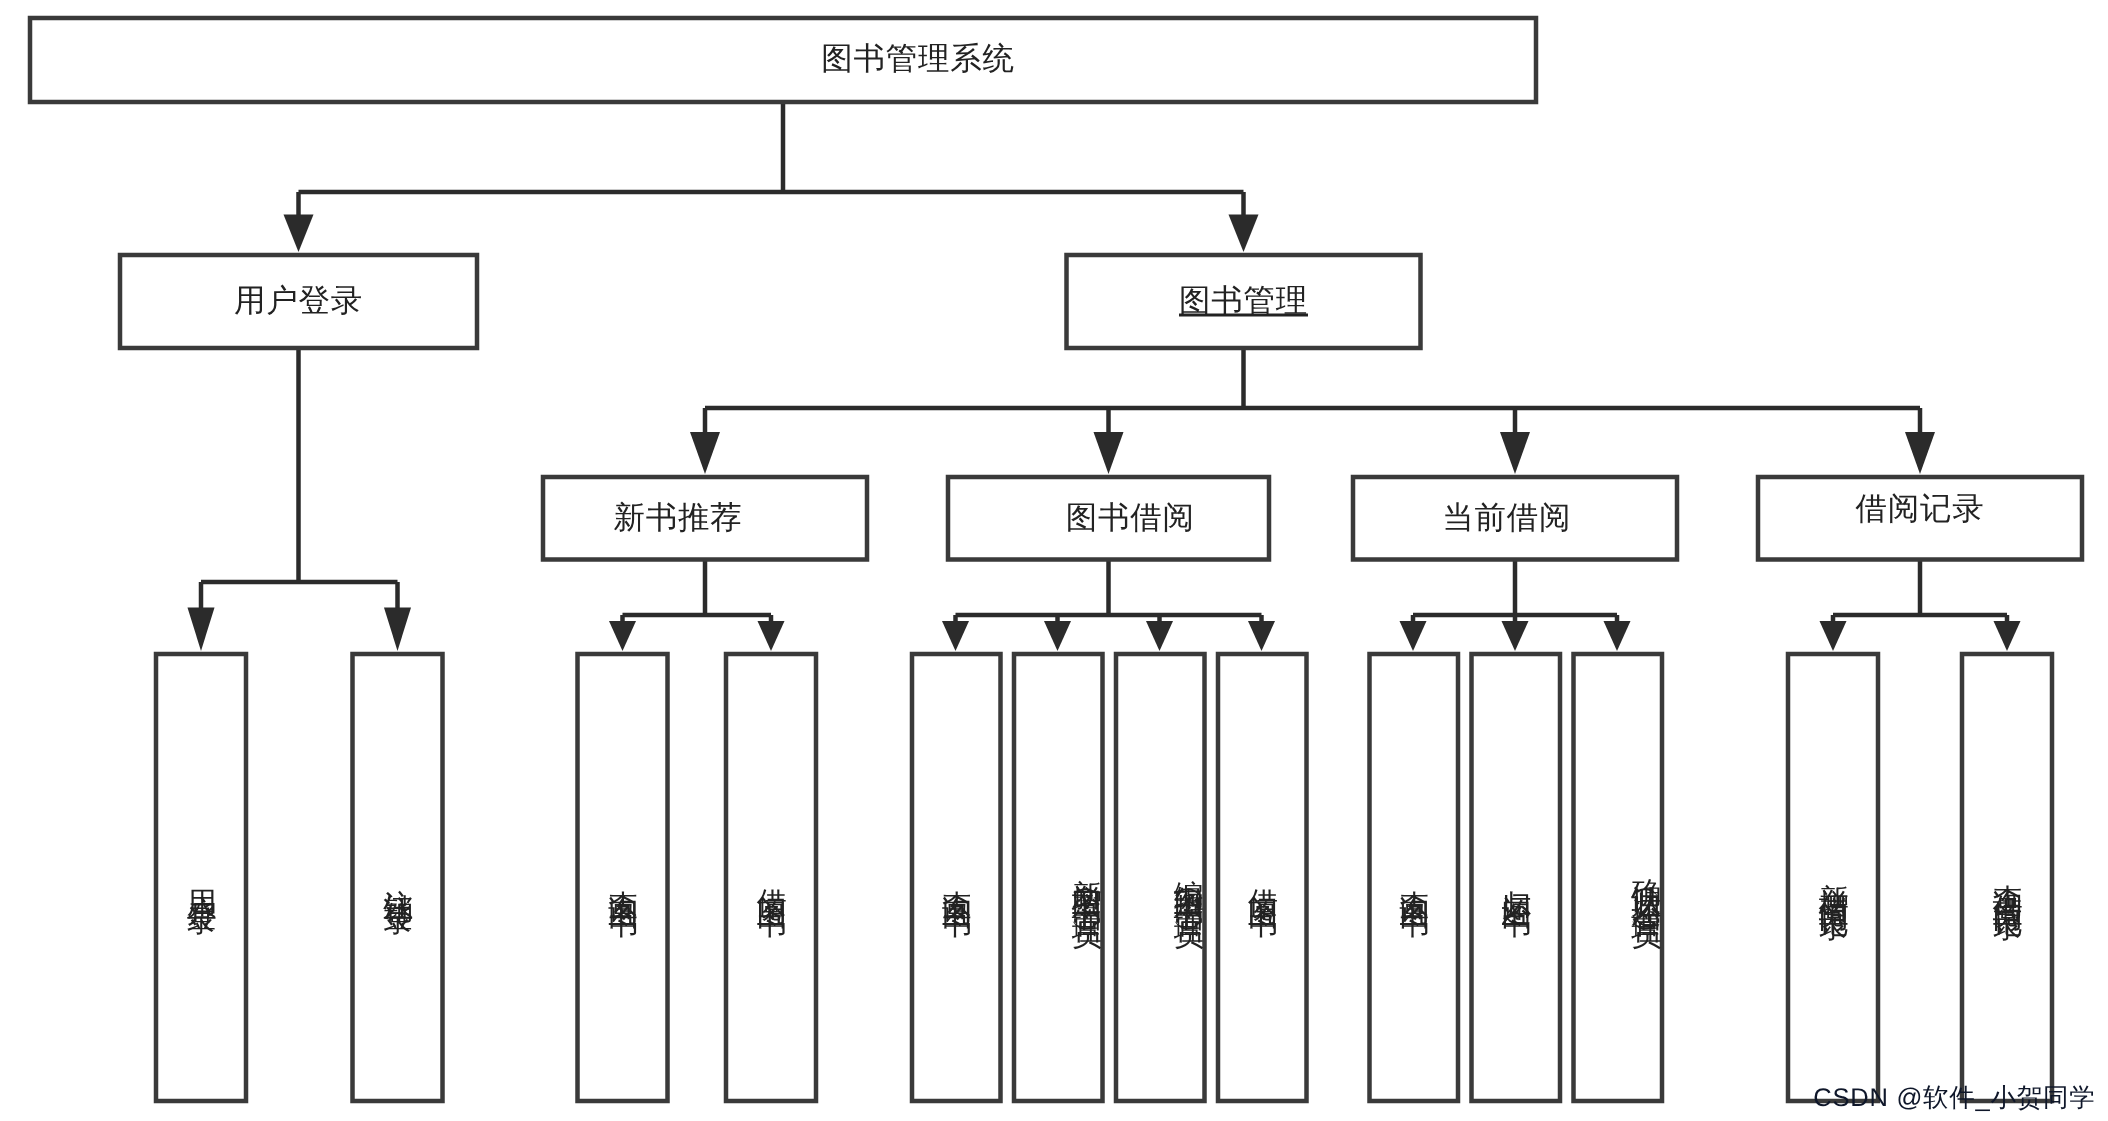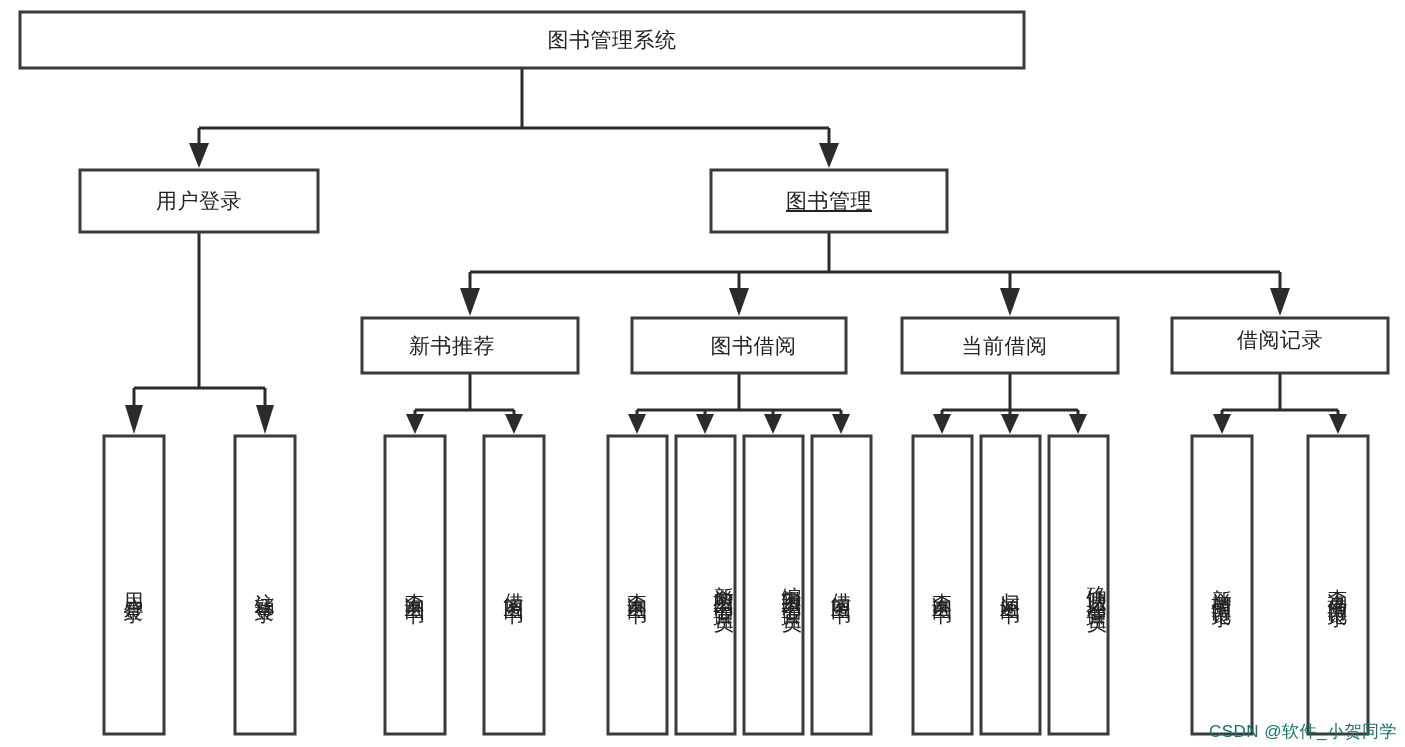--- a/index.html
+++ b/index.html
@@ -67,21 +67,21 @@
   }
   .node-label.vertical.centered {
     align-items: center;
     padding-top: 0;
   }
   .watermark {
     position: absolute;
     right: 8px;
     bottom: 4px;
     font-size: 17px;
-    color: #0f766e;
+    color: #0f172a;
     letter-spacing: 0.5px;
     white-space: nowrap;
     pointer-events: none;
   }
 </style>
 </head>
 <body>
 
 <div id="diagram-root">
 

